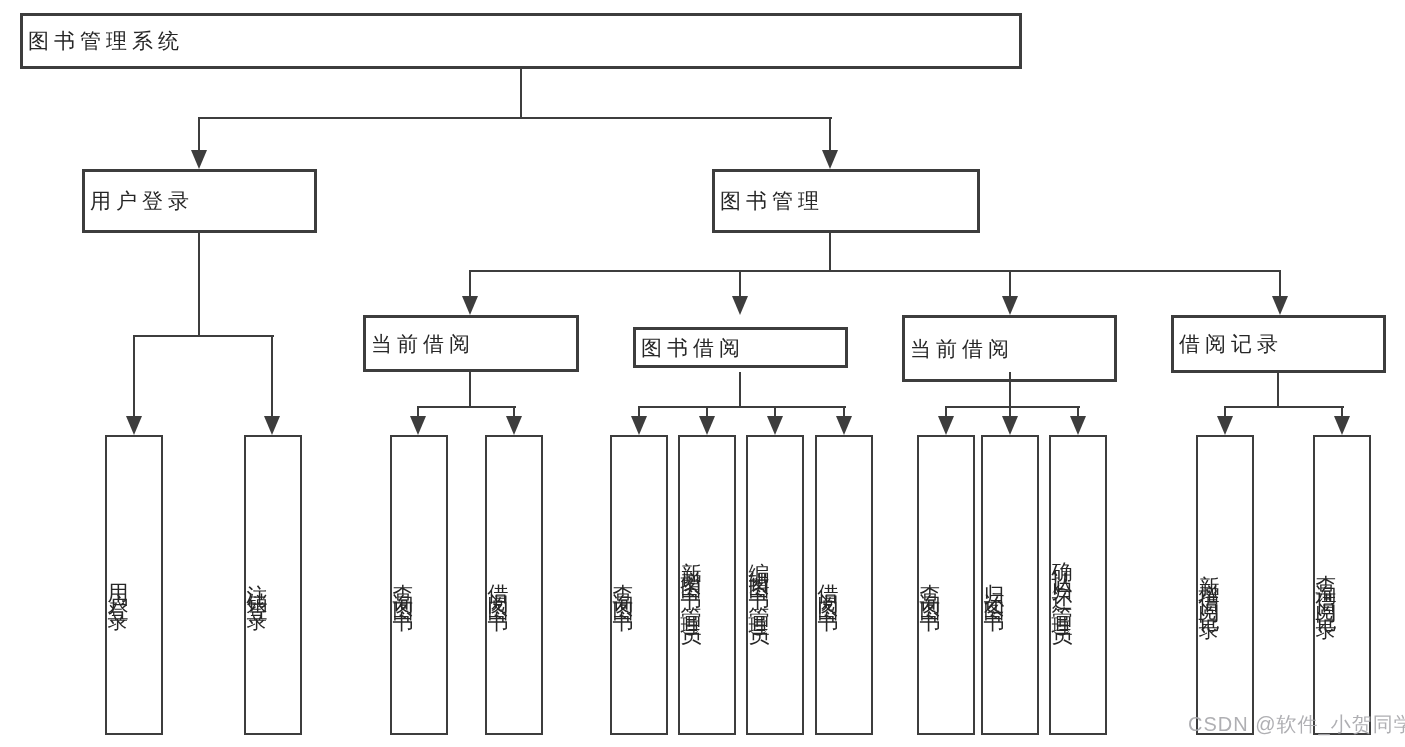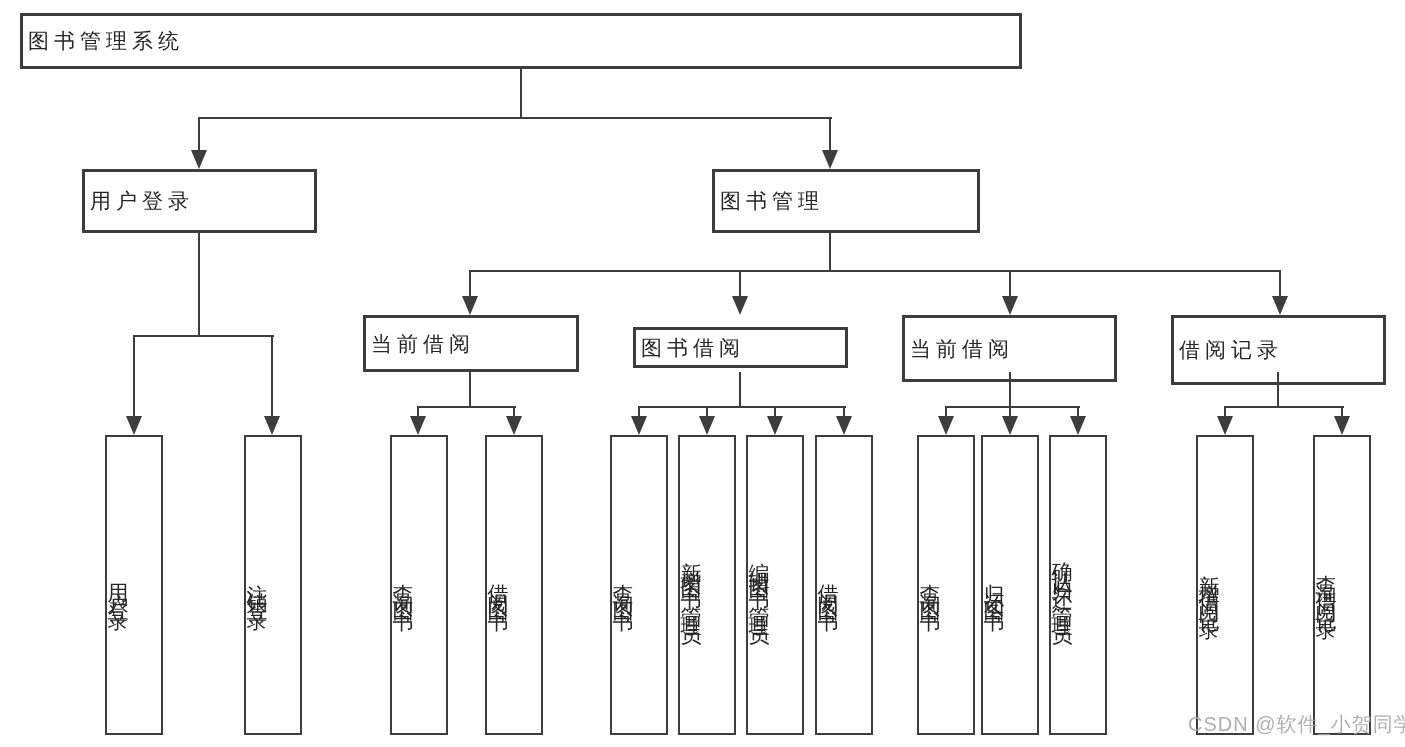--- a/index.html
+++ b/index.html
@@ -85,21 +85,21 @@
 
   <div class="node" style="left:363px;top:315px;width:216px;height:57px">
     <span class="lbl">当前借阅</span>
   </div>
   <div class="node" style="left:633px;top:327px;width:215px;height:41px">
     <span class="lbl">图书借阅</span>
   </div>
   <div class="node" style="left:902px;top:315px;width:215px;height:67px">
     <span class="lbl">当前借阅</span>
   </div>
-  <div class="node" style="left:1171px;top:315px;width:215px;height:70px">
+  <div class="node" style="left:1171px;top:315px;width:215px;height:58px">
     <span class="lbl">借阅记录</span>
   </div>
 
   <div class="vline" style="left:469px;top:372px;height:36px"></div>
   <div class="hline" style="left:417px;top:406px;width:99px"></div>
   <div class="vline" style="left:417px;top:406px;height:14px"></div>
   <div class="arrow" style="left:410px;top:416px"></div>
   <div class="vline" style="left:513px;top:406px;height:14px"></div>
   <div class="arrow" style="left:506px;top:416px"></div>
 

